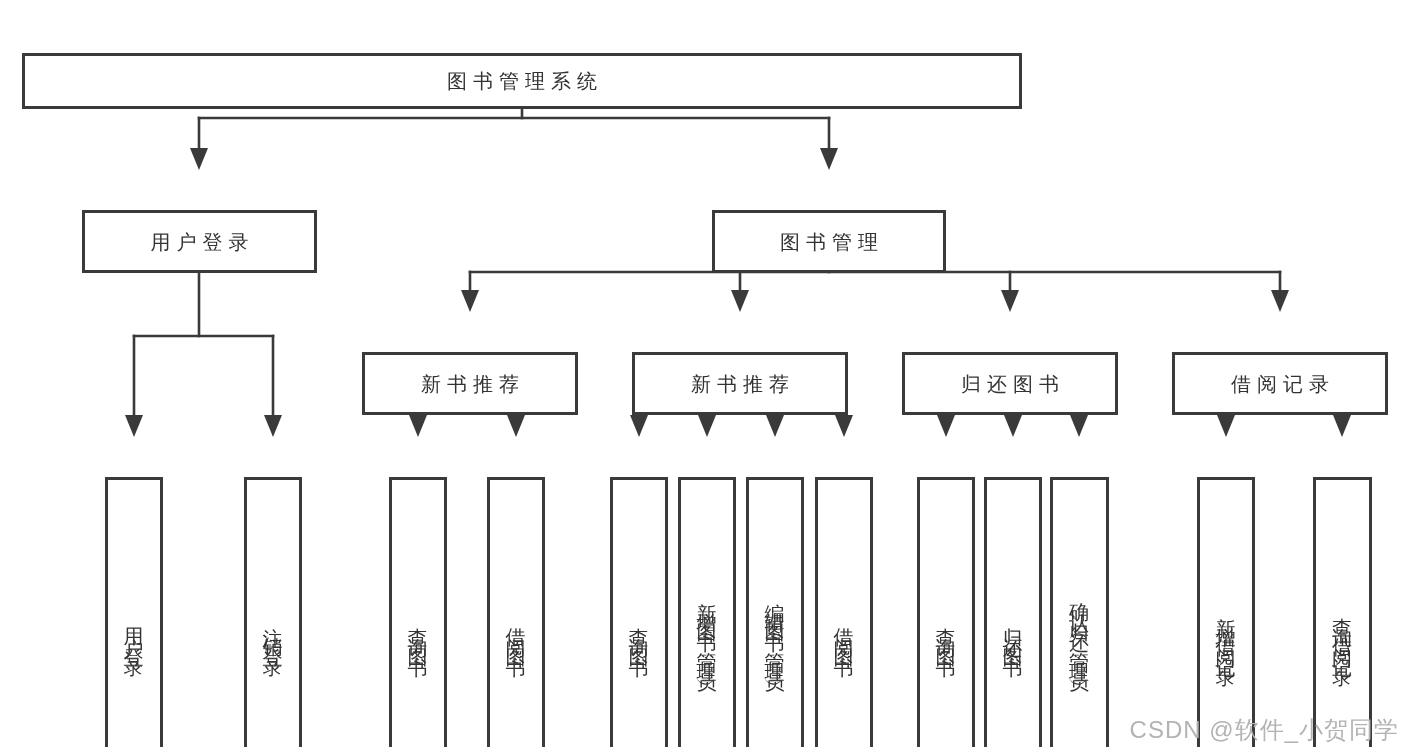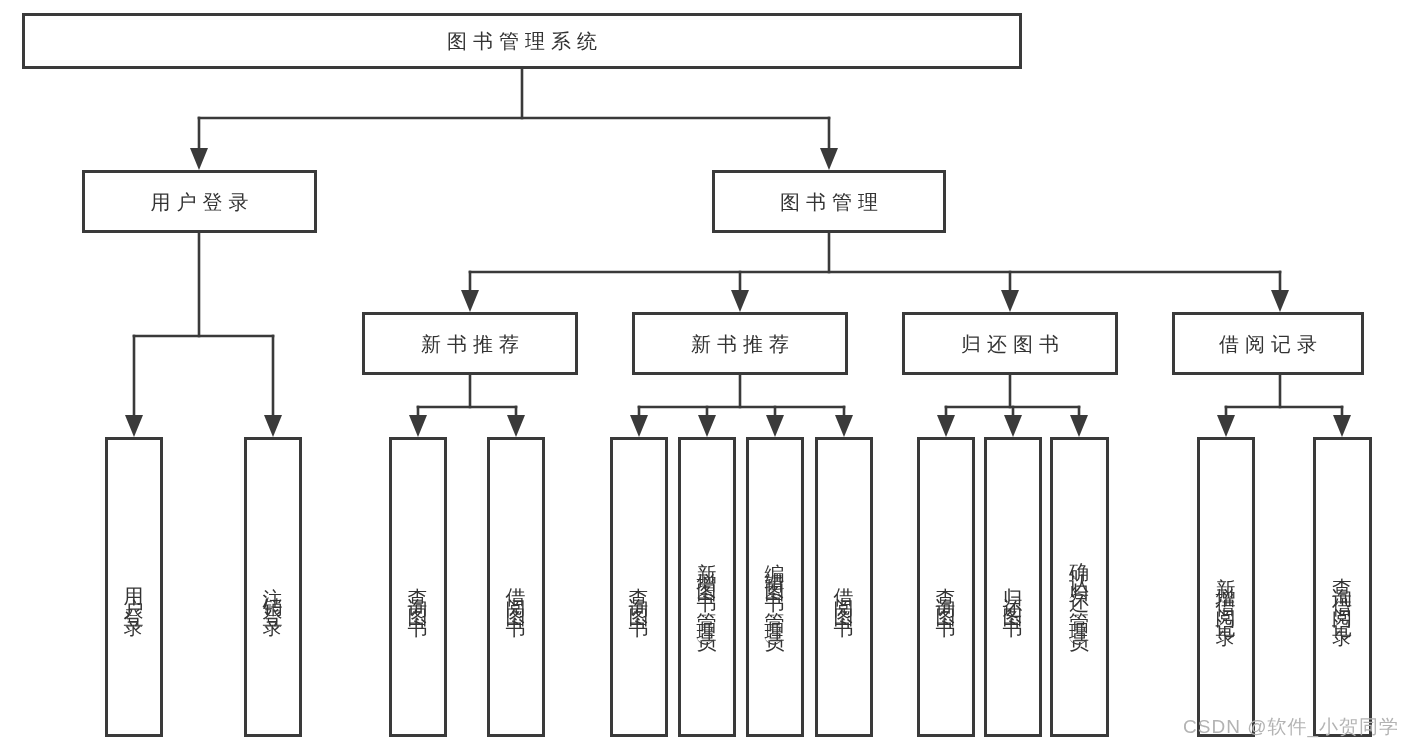--- a/index.html
+++ b/index.html
@@ -22,20 +22,21 @@
   }
 
   .node {
     position: absolute;
     background: #ffffff;
     border: 3px solid #3a3a3a;
     display: flex;
     align-items: center;
     justify-content: center;
     color: #333333;
+    margin-top: 40px;
   }
 
   .hlabel {
     font-size: 20px;
     letter-spacing: 6px;
     padding-left: 6px;   
     line-height: 1;
     white-space: nowrap;
   }
 
@@ -45,21 +46,21 @@
     font-size: 20px;
     letter-spacing: 10px;
     padding-top: 10px;   
     line-height: 1;
   }
 
   .watermark {
     position: absolute;
     right: 6px;
     top: 714px;
-    font-size: 19px;
+    font-size: 24px;
     letter-spacing: 1px;
     color: #b3b3b3;
     z-index: 5;
     white-space: nowrap;
   }
 </style>
 </head>
 <body>
 
 <div class="canvas">
@@ -143,21 +144,21 @@
 
   <div class="node" style="left:712px; top:170px; width:234px; height:63px;">
     <span class="hlabel">图书管理</span>
   </div>
   <div class="node" style="left:632px; top:312px; width:216px; height:63px;">
     <span class="hlabel">新书推荐</span>
   </div>
   <div class="node" style="left:902px; top:312px; width:216px; height:63px;">
     <span class="hlabel">归还图书</span>
   </div>
-  <div class="node" style="left:1172px; top:312px; width:192px; height:63px;justify-content:center;">
+  <div class="node" style="left:1172px; top:312px; width:216px; height:63px;justify-content:center;">
     <span class="hlabel">借阅记录</span>
   </div>
 
   <div class="node" style="left:105px; top:437px; width:58px; height:300px;">
     <span class="vlabel">用户登录</span>
   </div>
   <div class="node" style="left:244px; top:437px; width:58px; height:300px;">
     <span class="vlabel">注销登录</span>
   </div>
 

